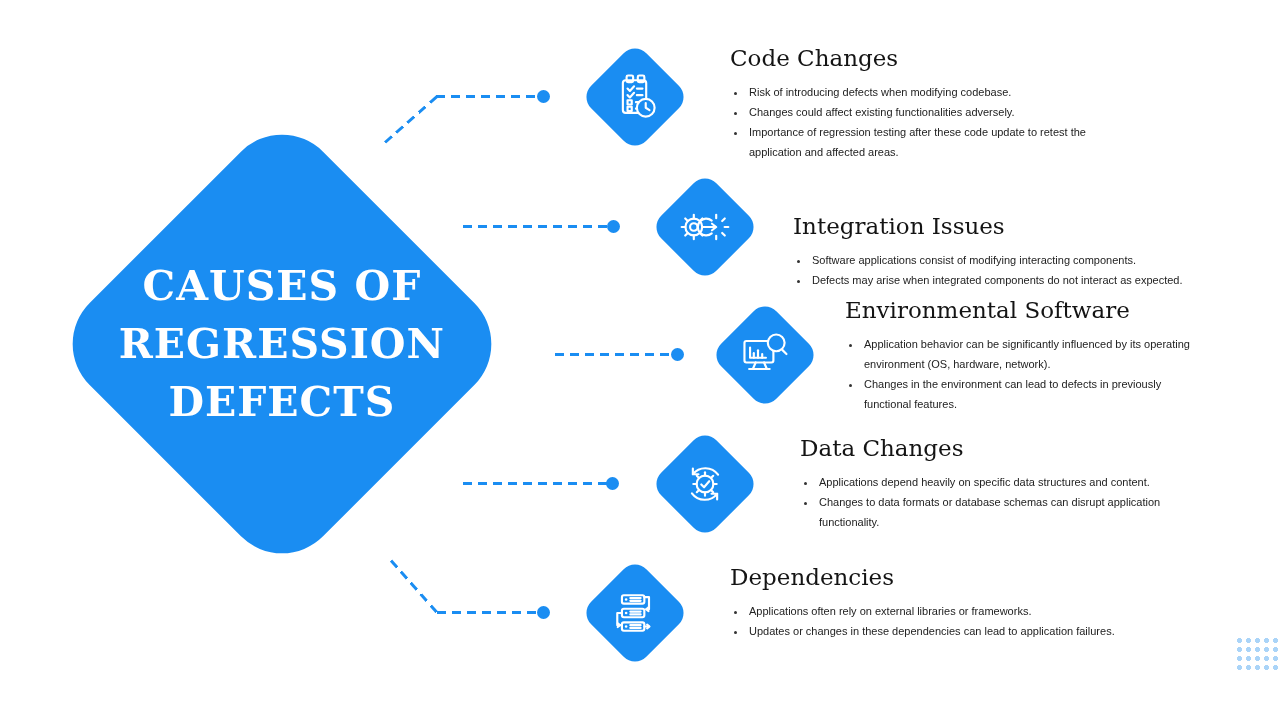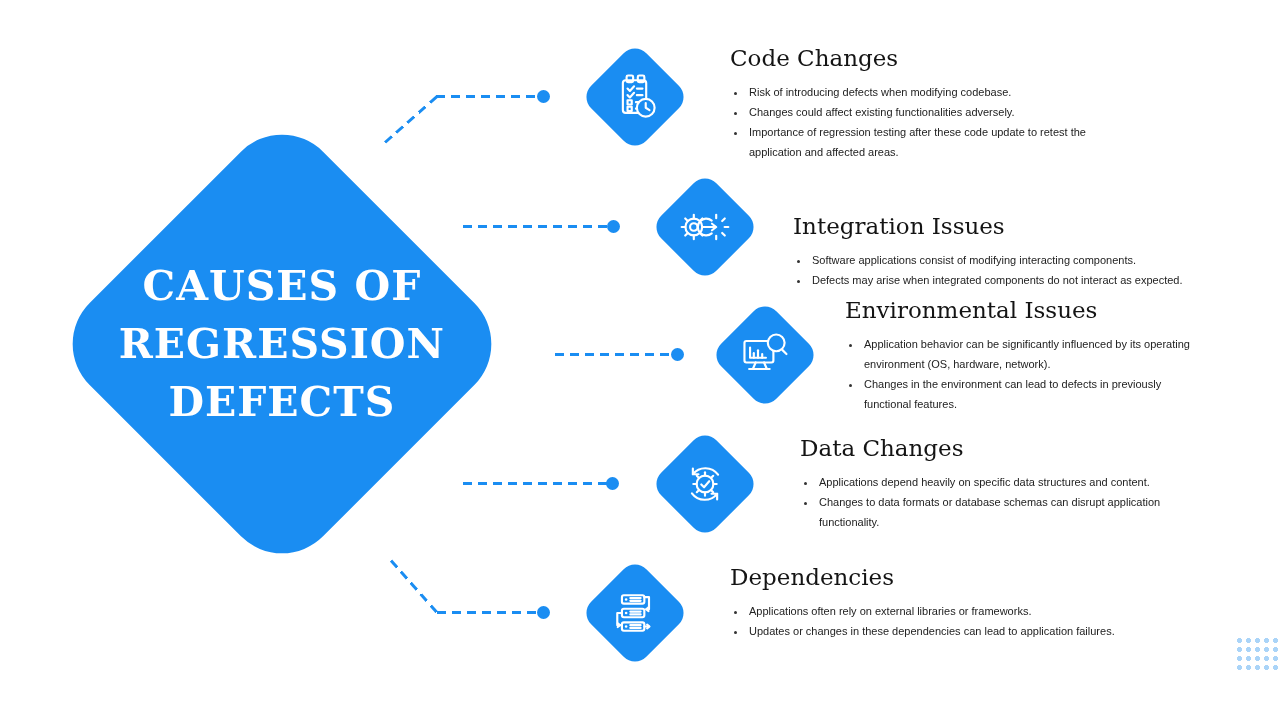--- a/index.html
+++ b/index.html
@@ -218,21 +218,21 @@
 
   <div class="section" style="left:793px;top:175px;width:398px;margin-top:39px;">
     <h2>Integration Issues</h2>
     <ul>
         <li>Software applications consist of modifying interacting components.</li>
         <li>Defects may arise when integrated components do not interact as expected.</li>
       </ul>
   </div>
 
   <div class="section" style="left:845px;top:298px;width:362px;">
-    <h2>Environmental Issues</h2>
+    <h2>Environmental Software</h2>
     <ul>
         <li>Application behavior can be significantly influenced by its operating environment (OS, hardware, network).</li>
         <li>Changes in the environment can lead to defects in previously functional features.</li>
       </ul>
   </div>
 
   <div class="section" style="left:730px;top:565px;width:402px;">
     <h2>Dependencies</h2>
     <ul>
         <li>Applications often rely on external libraries or frameworks.</li>

